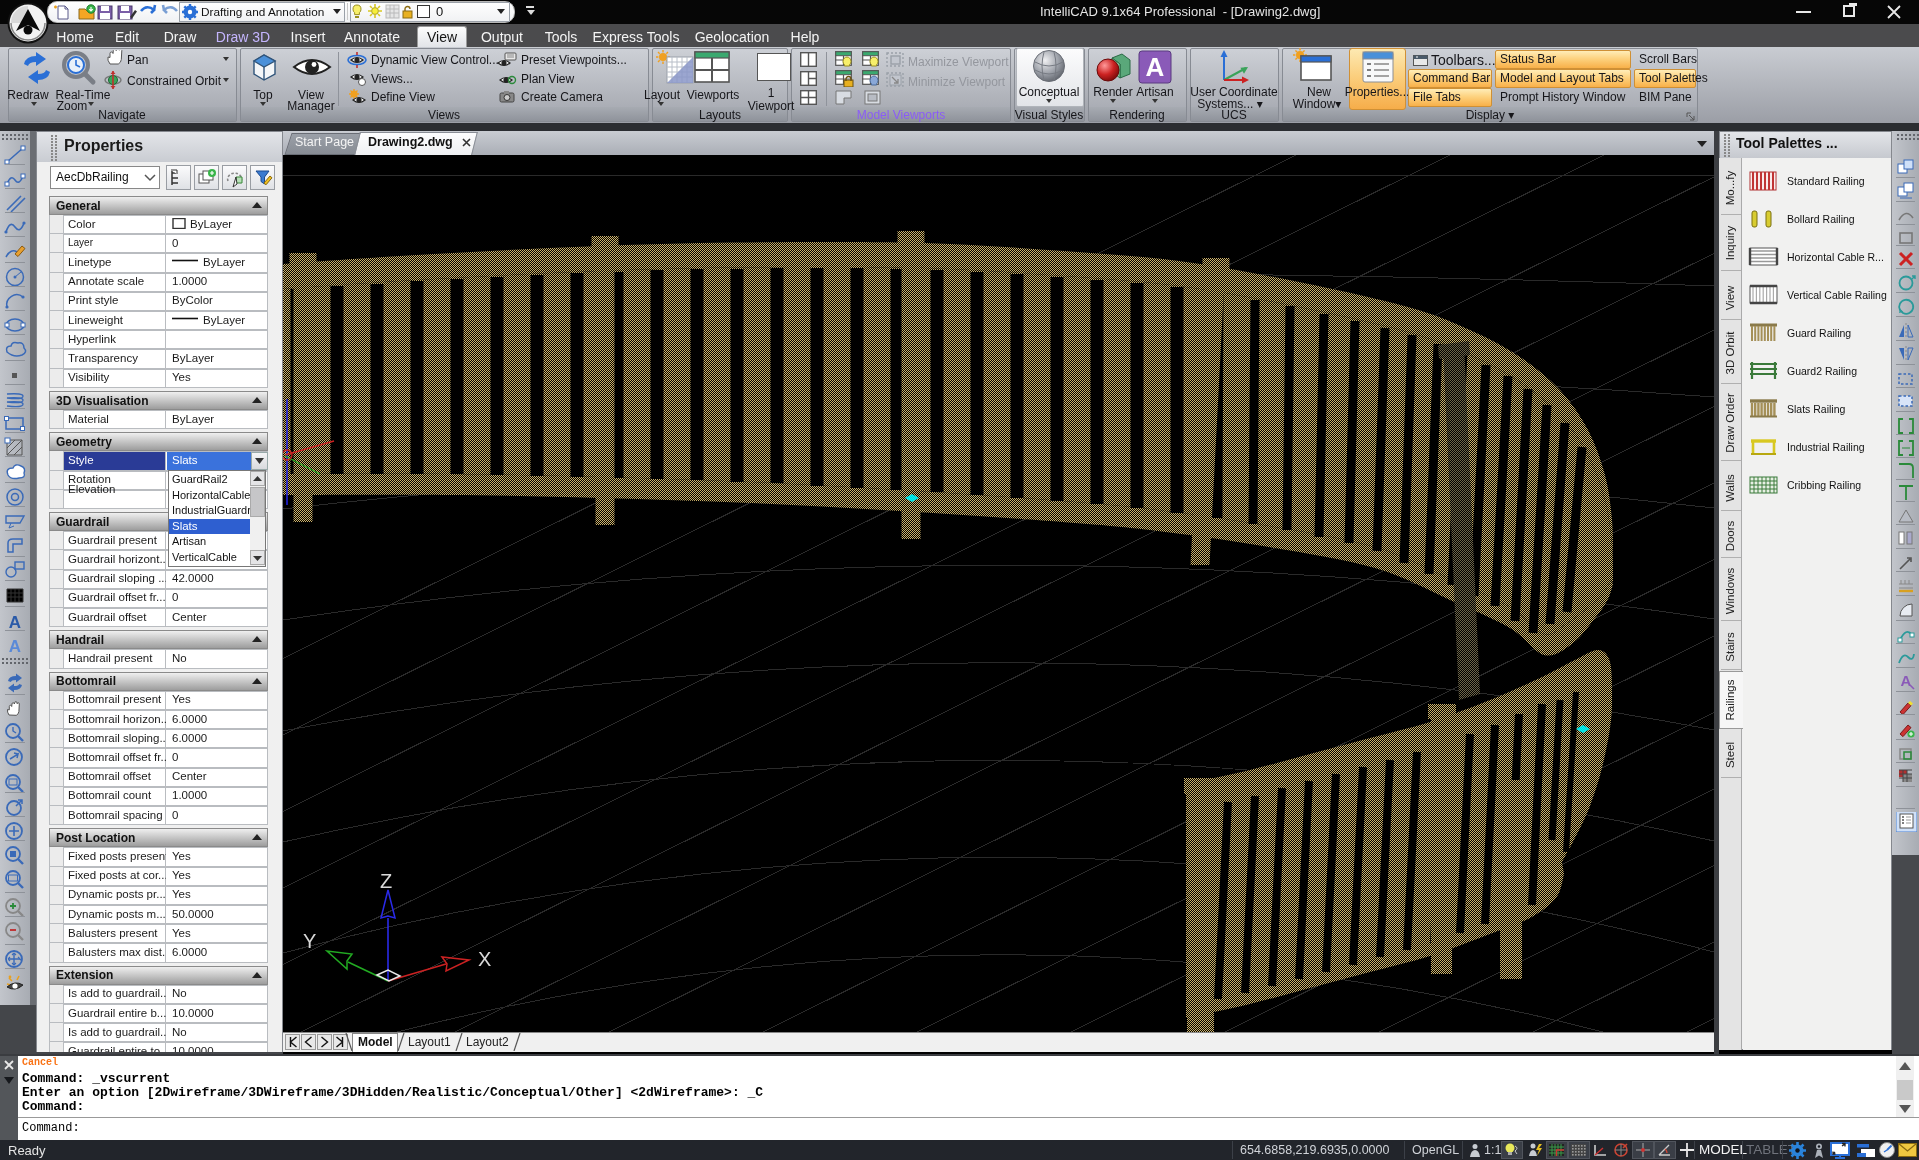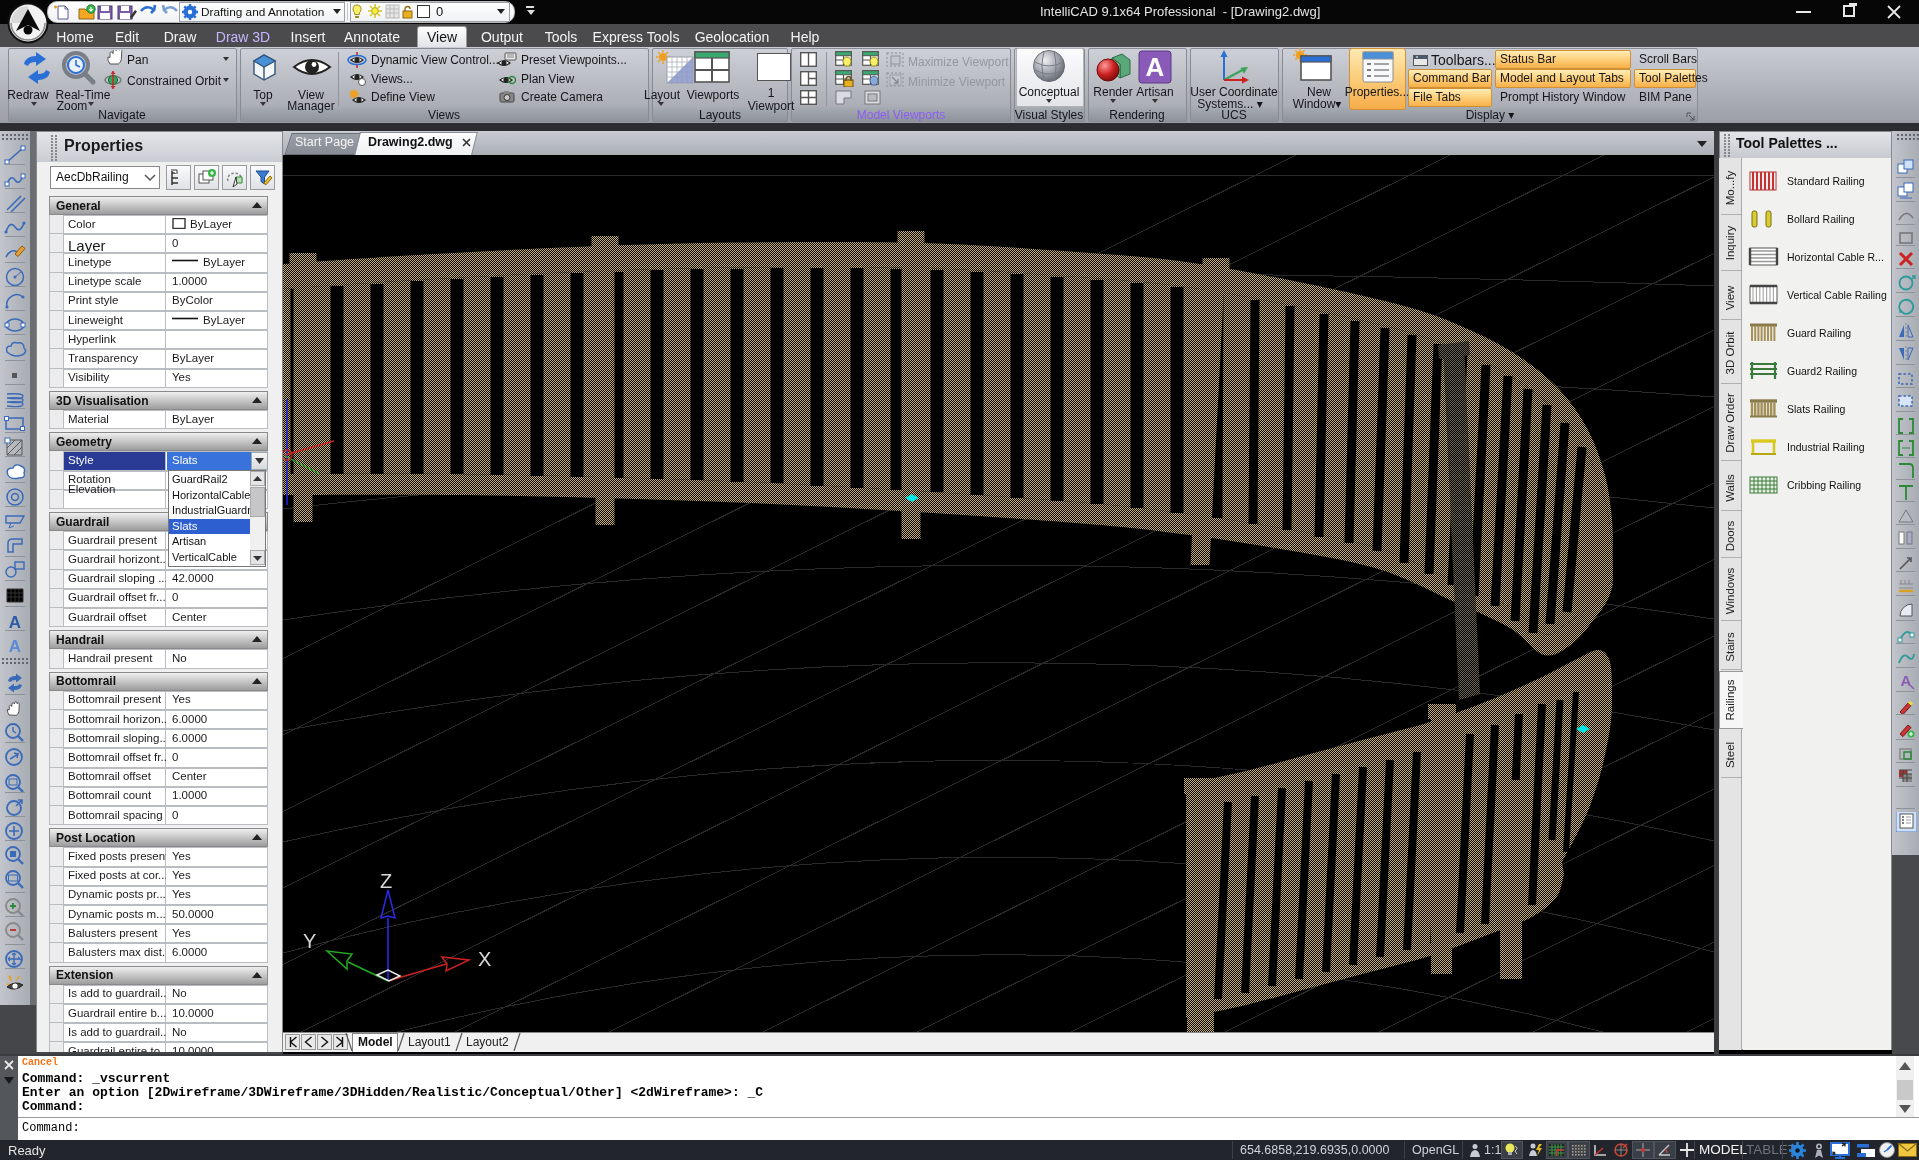--- a/index.html
+++ b/index.html
@@ -668,33 +668,33 @@
     <path d="M5 0 L10 6 L0 6Z" fill="#222"></path>
   </svg>
 <div class="ab" style="left:63px;top:215px;width:103px;height:19.2px;background:#fff;border:1px solid #b9bcc0"></div>
 <div class="tx" style="left:68px;top:217.5px;font-size:11.5px;color:#1a1a1a">Color</div>
 <div class="ab" style="left:166px;top:215px;width:102px;height:19.2px;background:#fff;border:1px solid #b9bcc0;border-left:none"></div>
 <div class="tx" style="left:172px;top:217.5px;font-size:11.5px;color:#1a1a1a"><svg width="14" height="11" style="vertical-align:-1px;margin-right:4px">
       <rect x="1" y="0.5" width="12" height="10" fill="#fff" stroke="#333" stroke-width="1.4"></rect>
     </svg>ByLayer</div>
 <div class="ab" style="left:49px;top:215px;width:14px;height:19.2px;background:#ececec;border-left:1px solid #b9bcc0;border-bottom:1px solid #b9bcc0"></div>
 <div class="ab" style="left:63px;top:234.2px;width:103px;height:19.2px;background:#fff;border:1px solid #b9bcc0"></div>
-<div class="tx" style="left:68px;top:236.7px;font-size:15px;color:#1a1a1a">Layer</div>
+<div class="tx" style="left:68px;top:236.7px;font-size:10px;color:#1a1a1a">Layer</div>
 <div class="ab" style="left:166px;top:234.2px;width:102px;height:19.2px;background:#fff;border:1px solid #b9bcc0;border-left:none"></div>
 <div class="tx" style="left:172px;top:236.7px;font-size:11.5px;color:#1a1a1a">0</div>
 <div class="ab" style="left:49px;top:234.2px;width:14px;height:19.2px;background:#ececec;border-left:1px solid #b9bcc0;border-bottom:1px solid #b9bcc0"></div>
 <div class="ab" style="left:63px;top:253.39999999999998px;width:103px;height:19.2px;background:#fff;border:1px solid #b9bcc0"></div>
 <div class="tx" style="left:68px;top:255.89999999999998px;font-size:11.5px;color:#1a1a1a">Linetype</div>
 <div class="ab" style="left:166px;top:253.39999999999998px;width:102px;height:19.2px;background:#fff;border:1px solid #b9bcc0;border-left:none"></div>
 <div class="tx" style="left:172px;top:255.89999999999998px;font-size:11.5px;color:#1a1a1a"><svg width="26" height="9" style="vertical-align:1px;margin-right:5px">
       <path d="M0 4.5 h26" stroke="#111" stroke-width="1.6"></path>
     </svg>ByLayer</div>
 <div class="ab" style="left:49px;top:253.39999999999998px;width:14px;height:19.2px;background:#ececec;border-left:1px solid #b9bcc0;border-bottom:1px solid #b9bcc0"></div>
 <div class="ab" style="left:63px;top:272.59999999999997px;width:103px;height:19.2px;background:#fff;border:1px solid #b9bcc0"></div>
-<div class="tx" style="left:68px;top:275.09999999999997px;font-size:11.5px;color:#1a1a1a">Linetype scale</div>
+<div class="tx" style="left:68px;top:275.09999999999997px;font-size:11.5px;color:#1a1a1a">Annotate scale</div>
 <div class="ab" style="left:166px;top:272.59999999999997px;width:102px;height:19.2px;background:#fff;border:1px solid #b9bcc0;border-left:none"></div>
 <div class="tx" style="left:172px;top:275.09999999999997px;font-size:11.5px;color:#1a1a1a">1.0000</div>
 <div class="ab" style="left:49px;top:272.59999999999997px;width:14px;height:19.2px;background:#ececec;border-left:1px solid #b9bcc0;border-bottom:1px solid #b9bcc0"></div>
 <div class="ab" style="left:63px;top:291.79999999999995px;width:103px;height:19.2px;background:#fff;border:1px solid #b9bcc0"></div>
 <div class="tx" style="left:68px;top:294.29999999999995px;font-size:11.5px;color:#1a1a1a">Print style</div>
 <div class="ab" style="left:166px;top:291.79999999999995px;width:102px;height:19.2px;background:#fff;border:1px solid #b9bcc0;border-left:none"></div>
 <div class="tx" style="left:172px;top:294.29999999999995px;font-size:11.5px;color:#1a1a1a">ByColor</div>
 <div class="ab" style="left:49px;top:291.79999999999995px;width:14px;height:19.2px;background:#ececec;border-left:1px solid #b9bcc0;border-bottom:1px solid #b9bcc0"></div>
 <div class="ab" style="left:63px;top:310.99999999999994px;width:103px;height:19.2px;background:#fff;border:1px solid #b9bcc0"></div>
 <div class="tx" style="left:68px;top:313.49999999999994px;font-size:11.5px;color:#1a1a1a">Lineweight</div>

